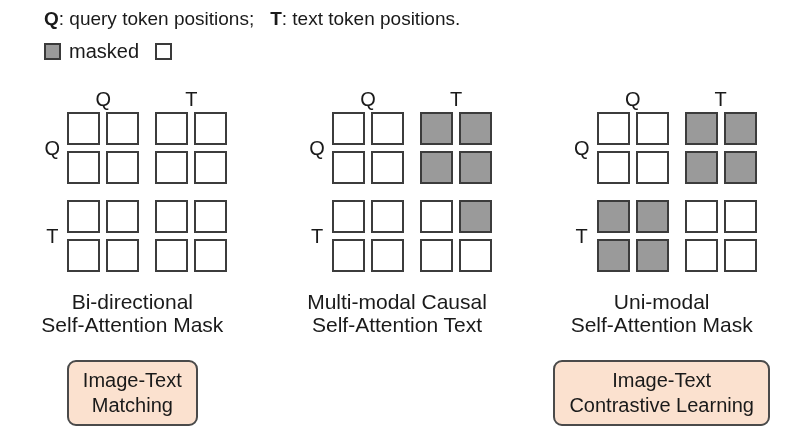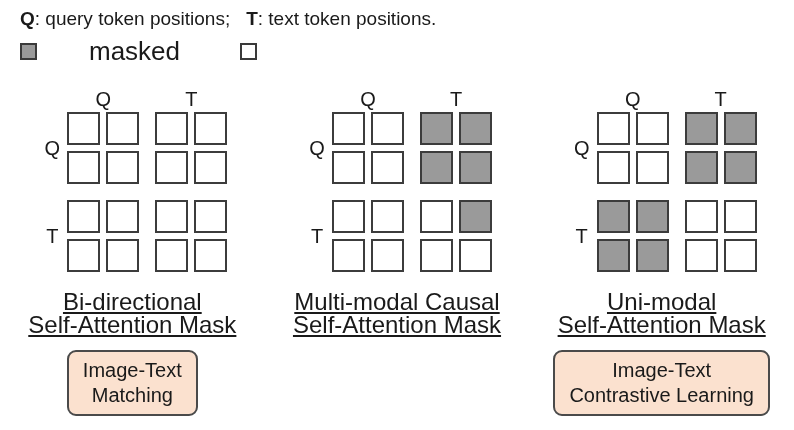--- a/index.html
+++ b/index.html
@@ -12,43 +12,42 @@
     height: 430px;
     font-family: "Liberation Sans", sans-serif;
     color: #1a1a1a;
     overflow: hidden;
     position: relative;
   }
 
   
   .legend {
     position: absolute;
-    left: 20px;
+    left: 44px;
     top: 6px;
   }
   .legend-line-1 {
     font-size: 19px;
     line-height: 26px;
     white-space: nowrap;
   }
   .legend-line-1 .key {
     font-weight: bold;
   }
   .legend-gap {
     display: inline-block;
     width: 16px;
   }
   .legend-line-2 {
     margin-top: 6px;
     display: flex;
     align-items: center;
-    font-size: 26px;
+    font-size: 20px;
     line-height: 26px;
     white-space: nowrap;
-    gap: 44px;
   }
   .swatch {
     width: 17px;
     height: 17px;
     border: 2px solid #3a3a3a;
     box-sizing: border-box;
     display: inline-block;
     margin-right: 8px;
   }
   .swatch.masked   { background: #9a9a9a; }
@@ -124,29 +123,28 @@
     box-sizing: border-box;
     border: 2px solid #3c3c3c;
     background: #ffffff;
   }
   .cell.masked { background: #9a9a9a; }
 
   
   .caption {
     margin-top: 18px;
     text-align: center;
-    font-size: 24px;
+    font-size: 21px;
     line-height: 23px;
     white-space: pre-line;
-    text-decoration: underline;
   }
 
   
   .task-box {
-    margin-top: 14px;
+    margin-top: 24px;
     background: #fbe1cf;
     border: 2px solid #4a4a4a;
     border-radius: 9px;
     padding: 6px 14px;
     text-align: center;
     font-size: 20px;
     line-height: 25px;
     white-space: pre-line;
   }
 </style>
@@ -244,21 +242,21 @@
             <div class="quadrant">
               <div class="cell"></div>
               <div class="cell masked"></div>
               <div class="cell"></div>
               <div class="cell"></div>
             </div>
           </div>
       </div>
     </div>
     <div class="caption">Multi-modal Causal
-Self-Attention Mask</div>
+Self-Attention Text</div>
   </div>
 
   <div class="panel">
     <div class="matrix">
       <div class="col-headers">
         <div class="col-header">Q</div>
         <div class="col-header">T</div>
       </div>
       <div class="grid-body">
         <div class="row-labels">

